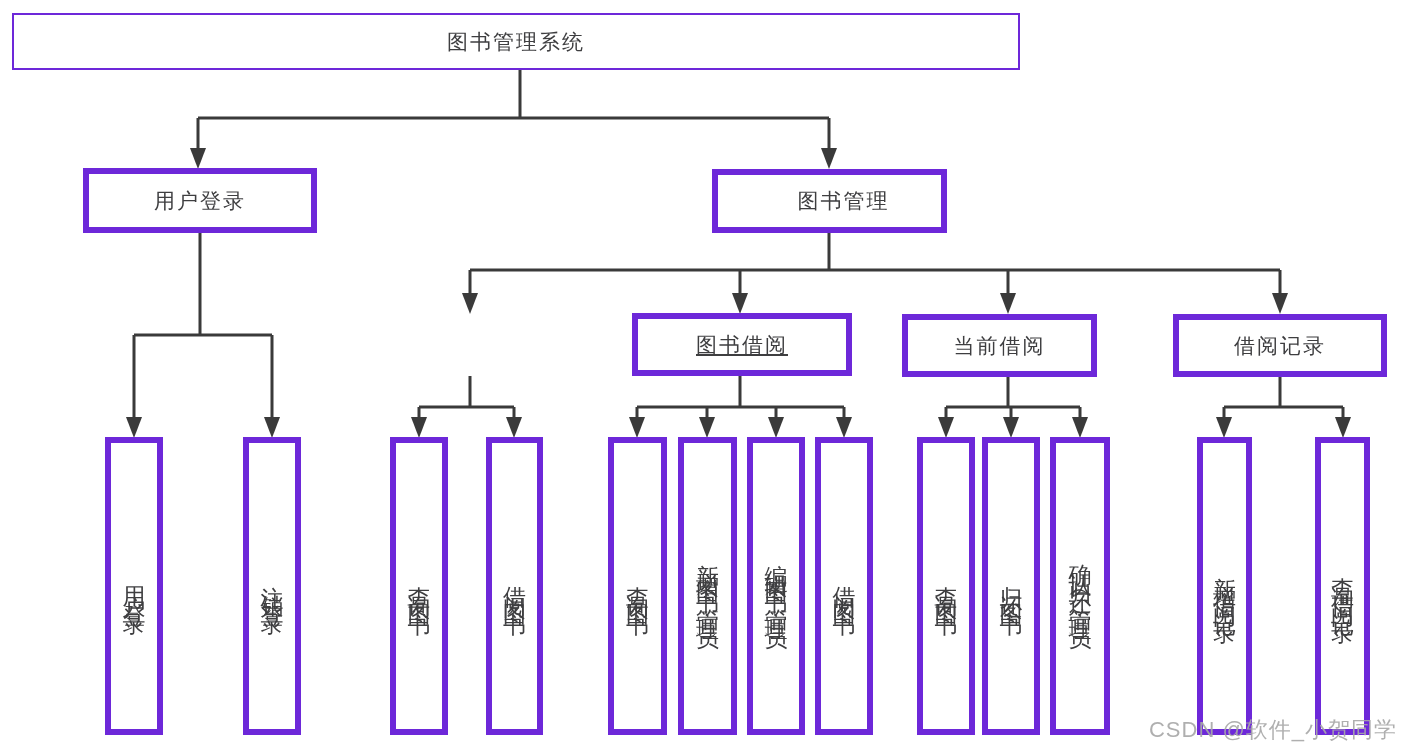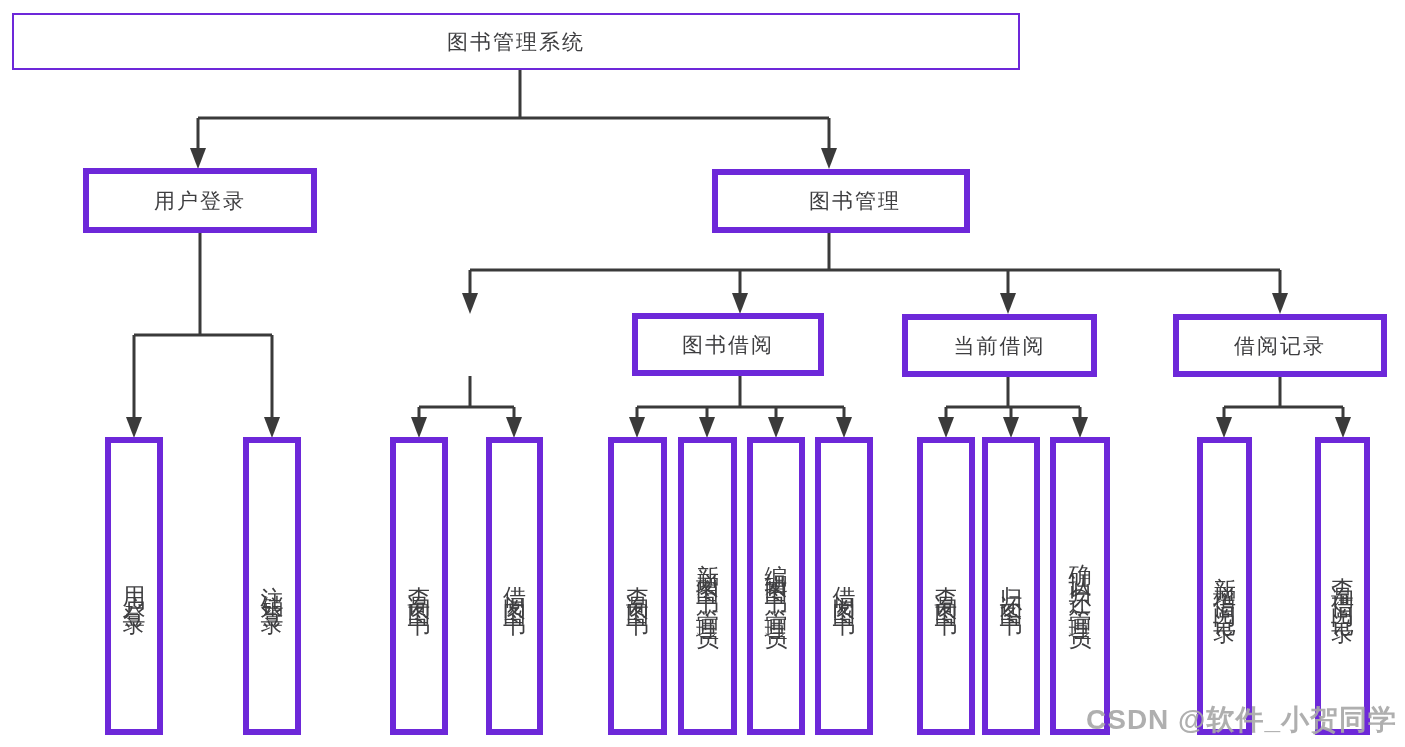--- a/index.html
+++ b/index.html
@@ -43,27 +43,26 @@
   .node.v span {
     writing-mode: vertical-rl;
     text-orientation: mixed;
     font-size: 23px;
     line-height: 1;
     letter-spacing: 9px;
   }
   .watermark {
     position: absolute;
     right: 8px;
-    bottom: 8px;
-    font-size: 28px;
+    bottom: 2px;
+    font-size: 22px;
     letter-spacing: 1px;
     color: rgba(168, 168, 168, 0.92);
     z-index: 5;
     white-space: nowrap;
-    font-weight: bold;
   }
 </style>
 </head>
 <body>
 
 <div class="stage">
 
   <svg class="connectors" width="1405" height="747" viewBox="0 0 1405 747" aria-hidden="true">
     <path fill="none" stroke="#3a3a3a" stroke-width="3" d="
       M520 70 V118
@@ -122,25 +121,25 @@
     </g>
   </svg>
 
   <div class="node h root" style="left:12px; top:13px; width:1008px; height:57px;">
     <span>图书管理系统</span>
   </div>
 
   <div class="node h" style="left:83px; top:168px; width:234px; height:65px;">
     <span>用户登录</span>
   </div>
-  <div class="node h" style="left:712px; top:169px; width:258px; height:64px;padding-left:28px;">
+  <div class="node h" style="left:712px; top:169px; width:235px; height:64px;padding-left:28px;">
     <span>图书管理</span>
   </div>
 
-  <div class="node h" style="left:632px; top:313px; width:192px; height:63px;">
+  <div class="node h" style="left:632px; top:313px; width:220px; height:63px;text-decoration:underline;">
     <span>图书借阅</span>
   </div>
   <div class="node h" style="left:902px; top:314px; width:195px; height:63px;">
     <span>当前借阅</span>
   </div>
   <div class="node h" style="left:1173px; top:314px; width:214px; height:63px;">
     <span>借阅记录</span>
   </div>
 
   <div class="node v" style="left:105px; top:437px; width:58px; height:298px;">

